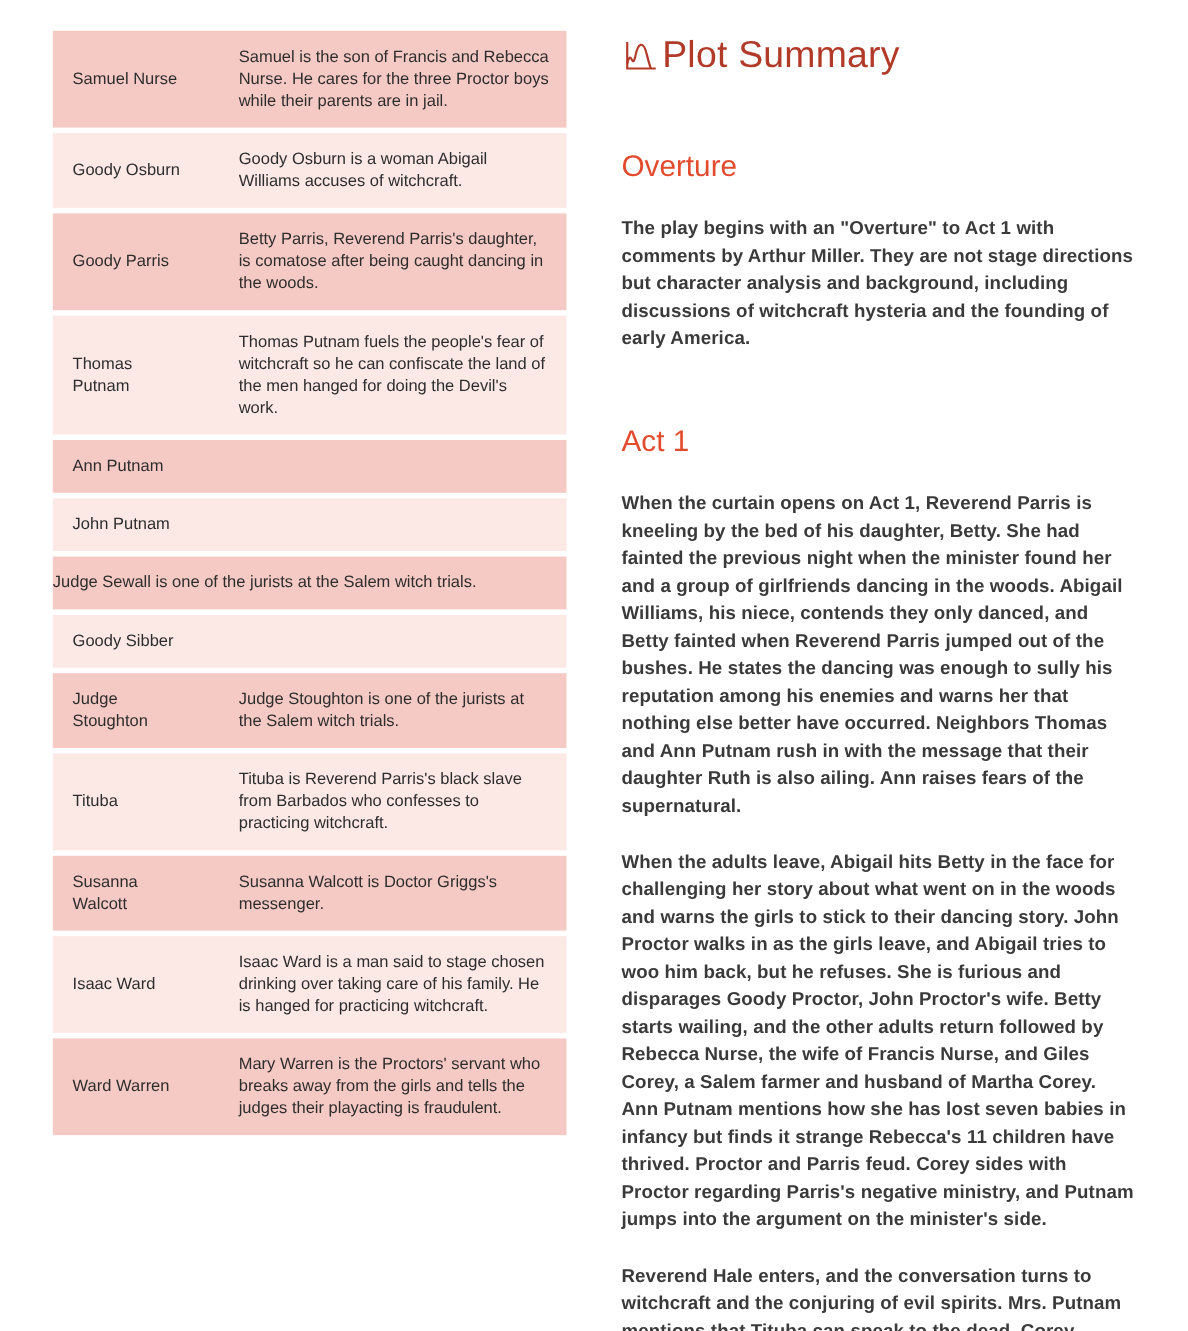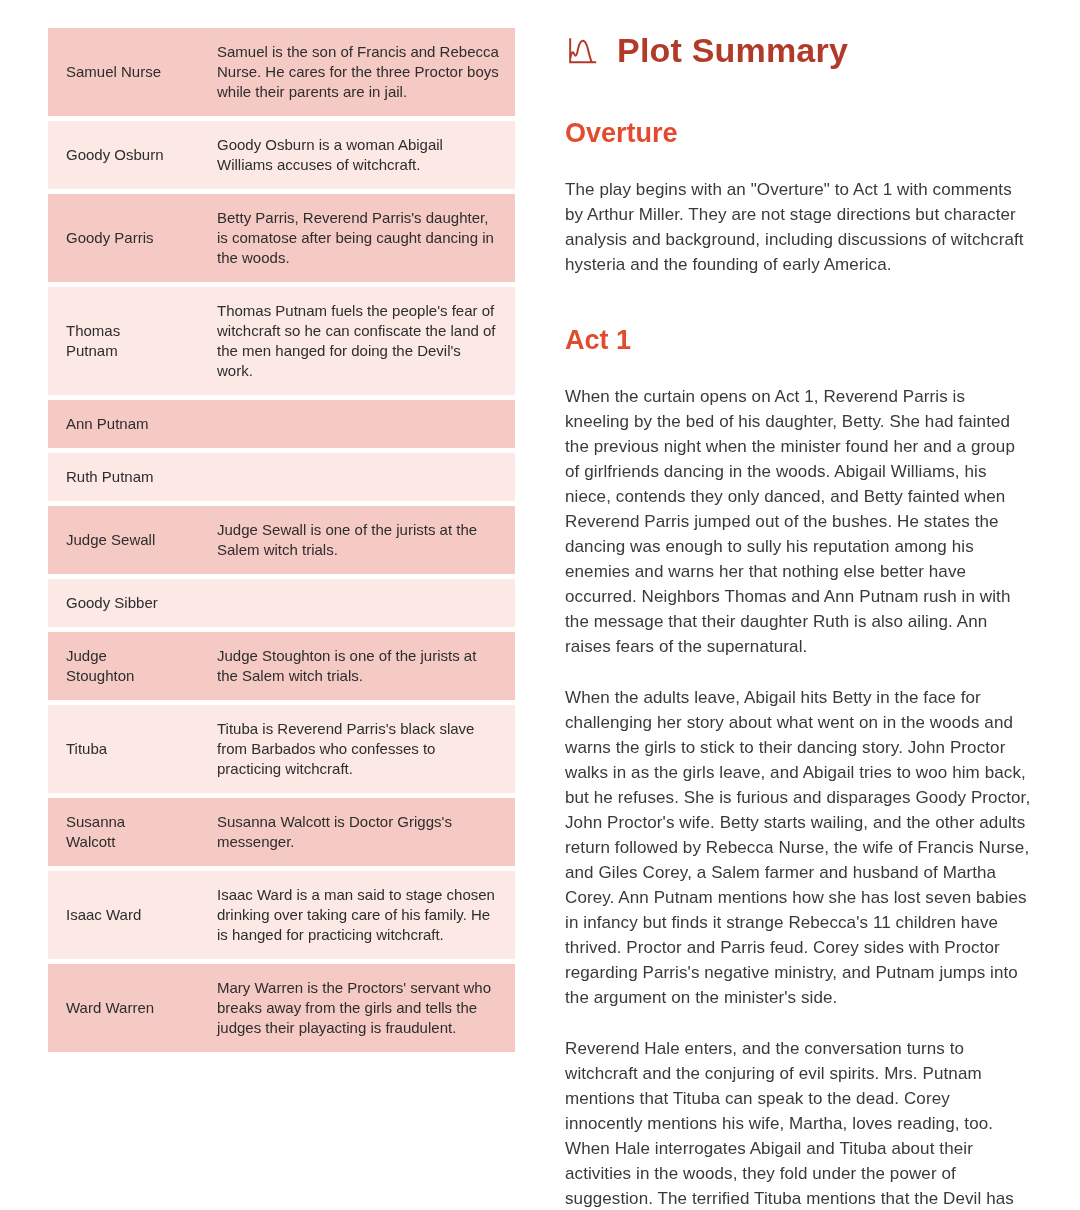--- a/index.html
+++ b/index.html
@@ -54,41 +54,42 @@
   .content {
     width: 467px;
     flex: 0 0 467px;
     margin-left: 50px;
     padding-top: 2px;
     color: var(--text-body);
   }
   .doc-title {
     display: flex;
     align-items: center;
-    gap: 18px;
+    gap: 3px;
     font-size: 34px;
-    font-weight: 700;
+    font-weight: 400;
     line-height: 40px;
     color: var(--heading-dark);
     letter-spacing: 0.2px;
   }
   .doc-title .icon-wrap { display: inline-flex; align-items: center; }
   .section-heading {
     font-size: 27px;
-    font-weight: 700;
+    font-weight: 400;
     line-height: 34px;
     color: var(--heading-accent);
-    margin-top: 46px;
+    margin-top: 64px;
     margin-bottom: 27px;
   }
   .content p {
     font-size: 17px;
     line-height: 25px;
     margin-bottom: 26px;
     letter-spacing: 0.1px;
+    font-weight: bold;
   }
 </style>
 </head>
 <body>
 
 <div class="page">
 
   <div class="char-table">
     <div class="char-row dark">
       <div class="char-name">Samuel Nurse</div>
@@ -103,24 +104,23 @@
       <div class="char-desc">Betty Parris, Reverend Parris's daughter, is comatose after being caught dancing in the woods.</div>
     </div>
     <div class="char-row light">
       <div class="char-name">Thomas Putnam</div>
       <div class="char-desc">Thomas Putnam fuels the people's fear of witchcraft so he can confiscate the land of the men hanged for doing the Devil's work.</div>
     </div>
     <div class="char-row dark">
       <div class="char-name">Ann Putnam</div>
     </div>
     <div class="char-row light">
-      <div class="char-name">Ruth Putnam</div>
+      <div class="char-name">John Putnam</div>
     </div>
     <div class="char-row dark">
-      <div class="char-name">Judge Sewall</div>
       <div class="char-desc">Judge Sewall is one of the jurists at the Salem witch trials.</div>
     </div>
     <div class="char-row light">
       <div class="char-name">Goody Sibber</div>
     </div>
     <div class="char-row dark">
       <div class="char-name">Judge Stoughton</div>
       <div class="char-desc">Judge Stoughton is one of the jurists at the Salem witch trials.</div>
     </div>
     <div class="char-row light">

